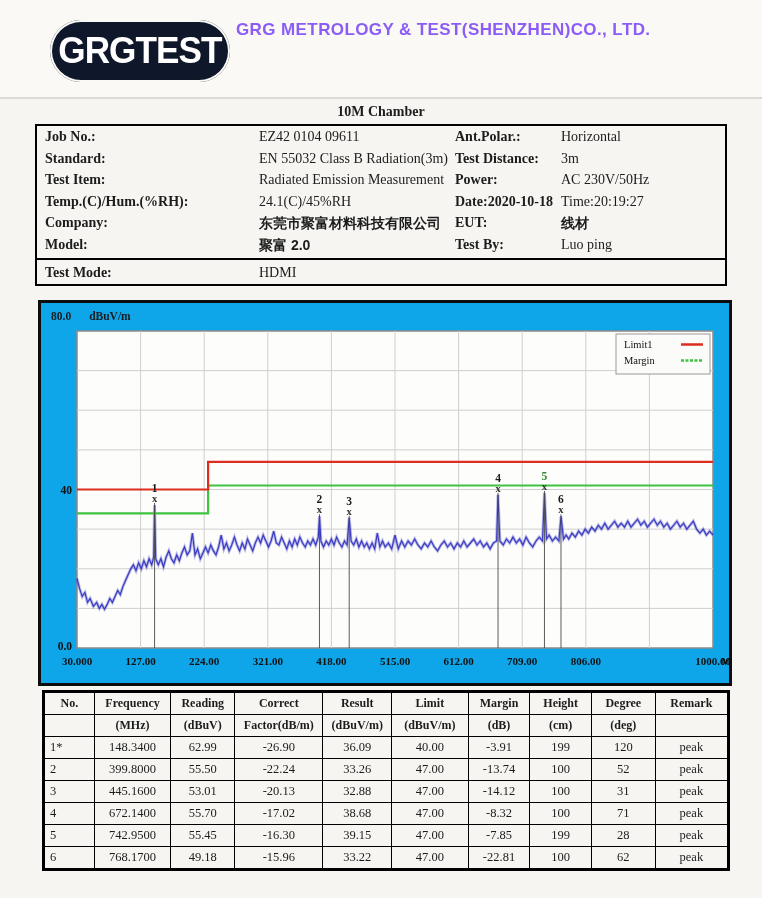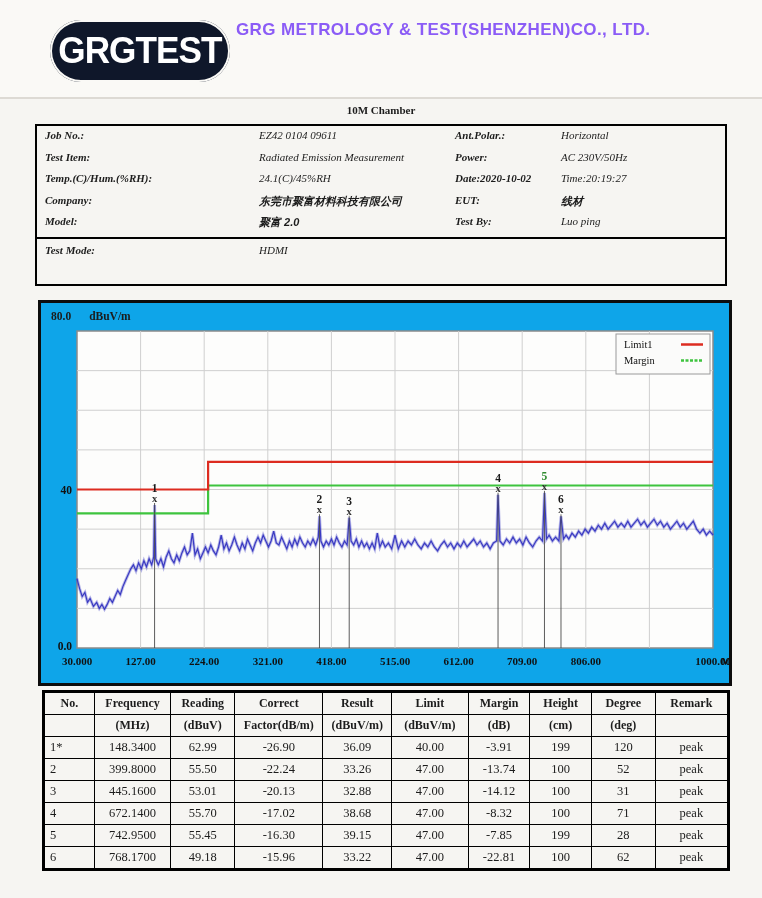--- a/index.html
+++ b/index.html
@@ -25,28 +25,28 @@
     font-family:"Liberation Sans",sans-serif;font-weight:bold;
     font-size:31px;color:#1a579b;letter-spacing:1px;white-space:nowrap;
   }
   .brand .en{
     font-family:"Liberation Sans",sans-serif;font-weight:bold;
     font-size:17px;color:#8b5cf6;letter-spacing:.4px;margin-top:4px;white-space:nowrap;
   }
   
   .chamber-title{
     position:absolute;left:0;top:104px;width:762px;text-align:center;
-    font-weight:bold;font-size:11px;
+    font-weight:bold;font-size:14px;
   }
   
   .info-box{
     position:absolute;left:35px;top:124px;width:688px;height:158px;
     border:2px solid #000;background:transparent;
   }
-  .info-row{position:relative;height:21.5px;font-size:11px;font-style:italic;}
+  .info-row{position:relative;height:21.5px;font-size:14px;}
   .info-row span{position:absolute;top:3px;white-space:nowrap;}
   .info-row .l-label{left:8px;font-weight:bold;}
   .info-row .l-value{left:222px;}
   .info-row .r-label{left:418px;font-weight:bold;}
   .info-row .r-value{left:524px;}
   .info-row.sep{border-top:2px solid #000;margin-top:3px;height:24px;}
   .info-row.sep span{top:5px;}
   .cjk-bold{font-family:"Liberation Sans",sans-serif;font-weight:bold;}
   
   .chart-box{
@@ -87,29 +87,35 @@
 
 <div class="info-box">
   <div id="info-rows">
       <div class="info-row">
         <span class="l-label">Job No.:</span>
         <span class="l-value">EZ42 0104 09611</span>
         <span class="r-label">Ant.Polar.:</span>
         <span class="r-value">Horizontal</span>
       </div>
       <div class="info-row">
+        <span class="l-label">Standard:</span>
+        <span class="l-value">EN 55032 Class B Radiation(3m)</span>
+        <span class="r-label">Test Distance:</span>
+        <span class="r-value">3m</span>
+      </div>
+      <div class="info-row">
         <span class="l-label">Test Item:</span>
         <span class="l-value">Radiated Emission Measurement</span>
         <span class="r-label">Power:</span>
         <span class="r-value">AC 230V/50Hz</span>
       </div>
       <div class="info-row">
         <span class="l-label">Temp.(C)/Hum.(%RH):</span>
         <span class="l-value">24.1(C)/45%RH</span>
-        <span class="r-label">Date:2020-10-02</span>
+        <span class="r-label">Date:2020-10-18</span>
         <span class="r-value">Time:20:19:27</span>
       </div>
       <div class="info-row">
         <span class="l-label">Company:</span>
         <span class="l-value cjk-bold">东莞市聚富材料科技有限公司</span>
         <span class="r-label">EUT:</span>
         <span class="r-value cjk-bold">线材</span>
       </div>
       <div class="info-row">
         <span class="l-label">Model:</span>

